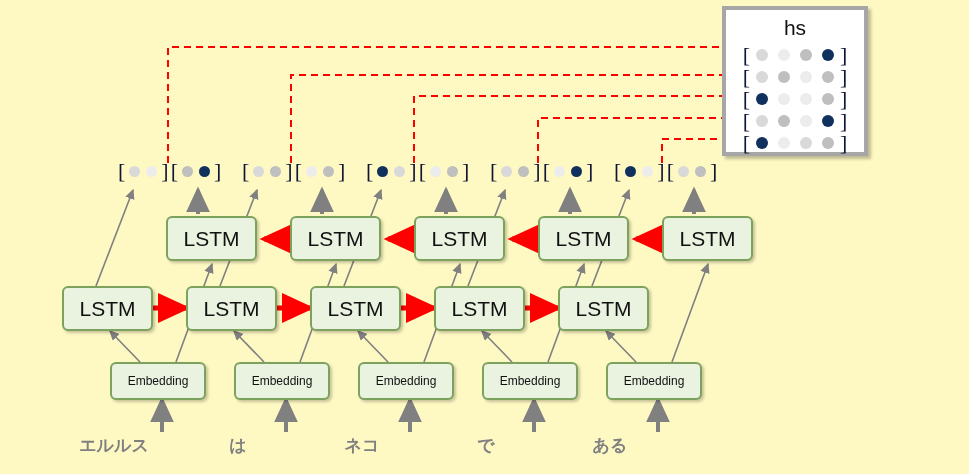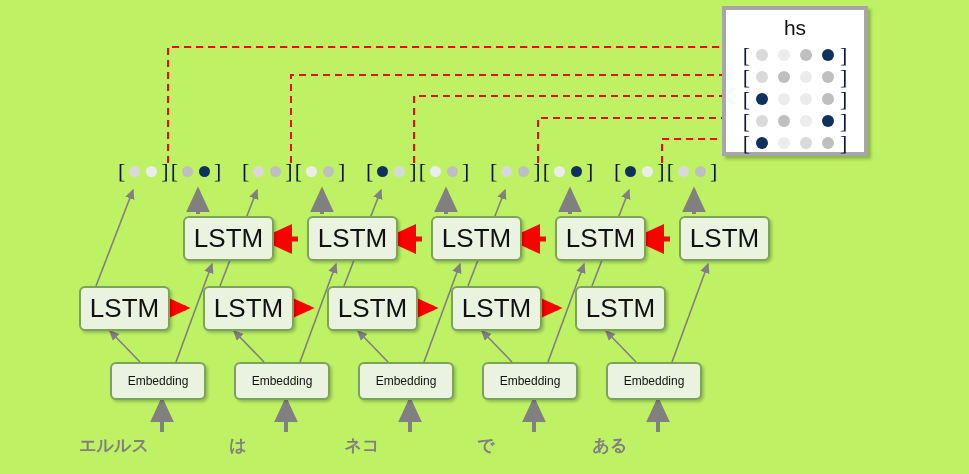--- a/index.html
+++ b/index.html
@@ -1,17 +1,17 @@
 <!DOCTYPE html>
 <html><head>
 <meta charset="utf-8">
 <style>
   html,body{margin:0;padding:0;background:#ffffff;}
   body{font-family:"Liberation Sans",sans-serif;}
-  #stage{position:relative;width:969px;height:474px;overflow:hidden;background:#bef264;}
+  #stage{position:relative;width:969px;height:474px;overflow:hidden;background:#fef9c3;}
   svg#wires{position:absolute;left:0;top:0;width:969px;height:474px;pointer-events:none;}
 
   
   .hs-panel{
     position:absolute;
     background:#ffffff;
     border:4px solid #a6a6a6;
     box-sizing:border-box;
     box-shadow:3px 3px 3px rgba(0,0,0,.25);
   }
@@ -41,21 +41,21 @@
   
   .node{
     position:absolute;box-sizing:border-box;
     background:#eaf2e0;
     border:2px solid #7da25e;
     border-radius:6px;
     display:flex;align-items:center;justify-content:center;
     color:#111;
     box-shadow:2px 2px 3px rgba(0,0,0,.22);
   }
-  .node.lstm{font-size:26px;margin-left:17px;}
+  .node.lstm{font-size:21px;}
   .node.emb{font-size:12px;}
 
   
   .word{
     position:absolute;text-align:center;
     color:#808080;font-size:17px;font-weight:bold;
     font-family:Liberation Sans, sans-serif;
     white-space:nowrap;
   }
 </style>

